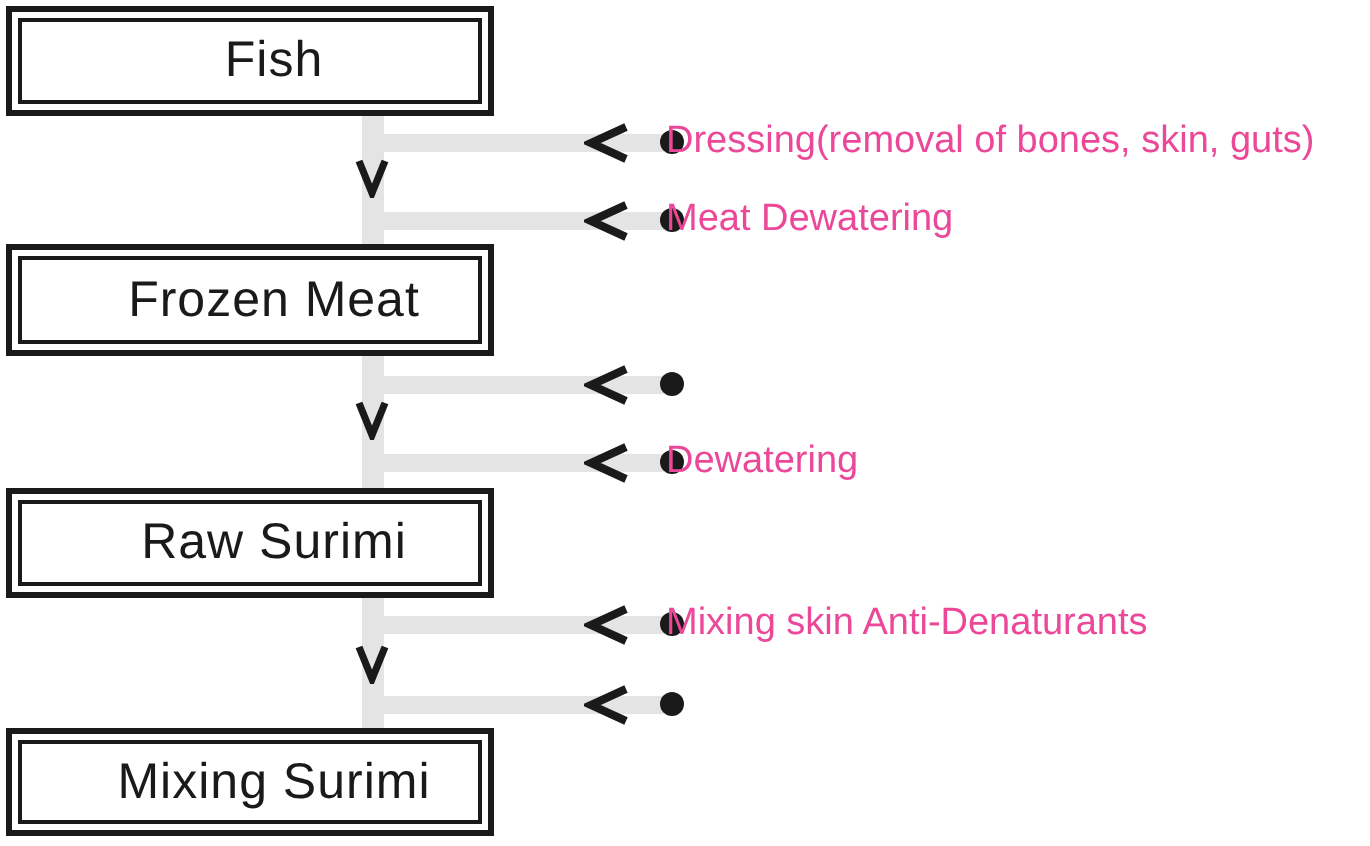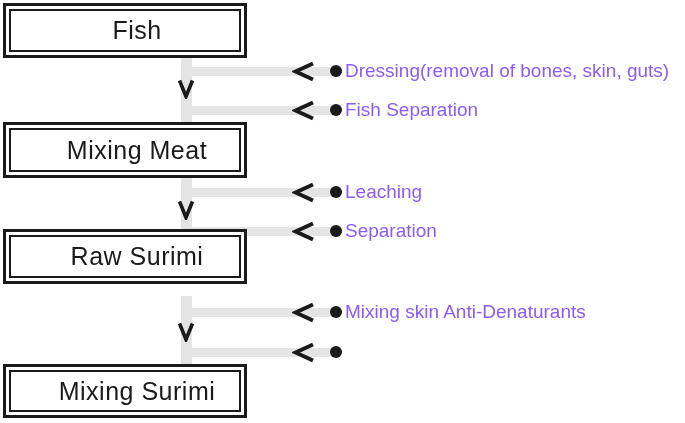--- a/index.html
+++ b/index.html
@@ -32,23 +32,23 @@
     box-sizing:border-box;
     width:100%;height:100%;
     border:2px solid #1a1a1a;
     display:flex;align-items:center;justify-content:center;padding-left:24px;
   }
   .node .inner span{
     font-size:25px;color:#1a1a1a;letter-spacing:0.5px;white-space:nowrap;
   }
   
   .blabel{
-    position:absolute;left:345px;height:26px;
+    position:absolute;left:333px;height:26px;
     display:flex;align-items:center;
-    font-size:19px;color:#8b5cf6;white-space:nowrap;text-align:center;
+    font-size:19px;color:#ec4899;white-space:nowrap;text-align:center;
   }
   .bullet{
     position:absolute;left:330px;width:12px;height:12px;
     border-radius:50%;background:#1a1a1a;
   }
   .arrow{position:absolute;}
 </style>
 </head>
 <body>
 
@@ -67,39 +67,38 @@
 
   <svg class="arrow" style="left:177px;top:79px" width="18" height="20" viewBox="0 0 18 20">
       <polyline points="2.5,1.5 9,17.5 15.5,1.5" fill="none" stroke="#1a1a1a" stroke-width="3.6"></polyline>
     </svg>
 
   <div class="hbar" style="top:106px"></div>
   <svg class="arrow" style="left:292px;top:100px" width="23" height="21" viewBox="0 0 23 21">
       <polyline points="21,2.5 3.5,10.5 21,18.5" fill="none" stroke="#1a1a1a" stroke-width="4"></polyline>
     </svg>
   <div class="bullet" style="top:104px"></div>
-  <div class="blabel" style="top:97px">Fish Separation</div>
+  <div class="blabel" style="top:97px">Meat Dewatering</div>
 
   <div class="hbar" style="top:188px"></div>
   <svg class="arrow" style="left:292px;top:182px" width="23" height="21" viewBox="0 0 23 21">
       <polyline points="21,2.5 3.5,10.5 21,18.5" fill="none" stroke="#1a1a1a" stroke-width="4"></polyline>
     </svg>
   <div class="bullet" style="top:186px"></div>
-  <div class="blabel" style="top:179px">Leaching</div>
 
   <svg class="arrow" style="left:177px;top:200px" width="18" height="20" viewBox="0 0 18 20">
       <polyline points="2.5,1.5 9,17.5 15.5,1.5" fill="none" stroke="#1a1a1a" stroke-width="3.6"></polyline>
     </svg>
 
   <div class="hbar" style="top:227px"></div>
   <svg class="arrow" style="left:292px;top:221px" width="23" height="21" viewBox="0 0 23 21">
       <polyline points="21,2.5 3.5,10.5 21,18.5" fill="none" stroke="#1a1a1a" stroke-width="4"></polyline>
     </svg>
   <div class="bullet" style="top:225px"></div>
-  <div class="blabel" style="top:218px">Separation</div>
+  <div class="blabel" style="top:218px">Dewatering</div>
 
   <div class="hbar" style="top:308px"></div>
   <svg class="arrow" style="left:292px;top:302px" width="23" height="21" viewBox="0 0 23 21">
       <polyline points="21,2.5 3.5,10.5 21,18.5" fill="none" stroke="#1a1a1a" stroke-width="4"></polyline>
     </svg>
   <div class="bullet" style="top:306px"></div>
   <div class="blabel" style="top:299px">Mixing skin Anti-Denaturants</div>
 
   <svg class="arrow" style="left:177px;top:322px" width="18" height="20" viewBox="0 0 18 20">
       <polyline points="2.5,1.5 9,17.5 15.5,1.5" fill="none" stroke="#1a1a1a" stroke-width="3.6"></polyline>
@@ -112,25 +111,25 @@
   <div class="bullet" style="top:346px"></div>
 
   <div class="node" style="top:3px">
     <div class="inner">
       <span>Fish</span>
     </div>
   </div>
 
   <div class="node" style="top:122px;height:56px">
     <div class="inner">
-      <span>Mixing Meat</span>
+      <span>Frozen Meat</span>
     </div>
   </div>
 
-  <div class="node" style="top:229px">
+  <div class="node" style="top:244px">
     <div class="inner">
       <span>Raw Surimi</span>
     </div>
   </div>
 
   <div class="node" style="top:364px;height:54px">
     <div class="inner">
       <span>Mixing Surimi</span>
     </div>
   </div>

